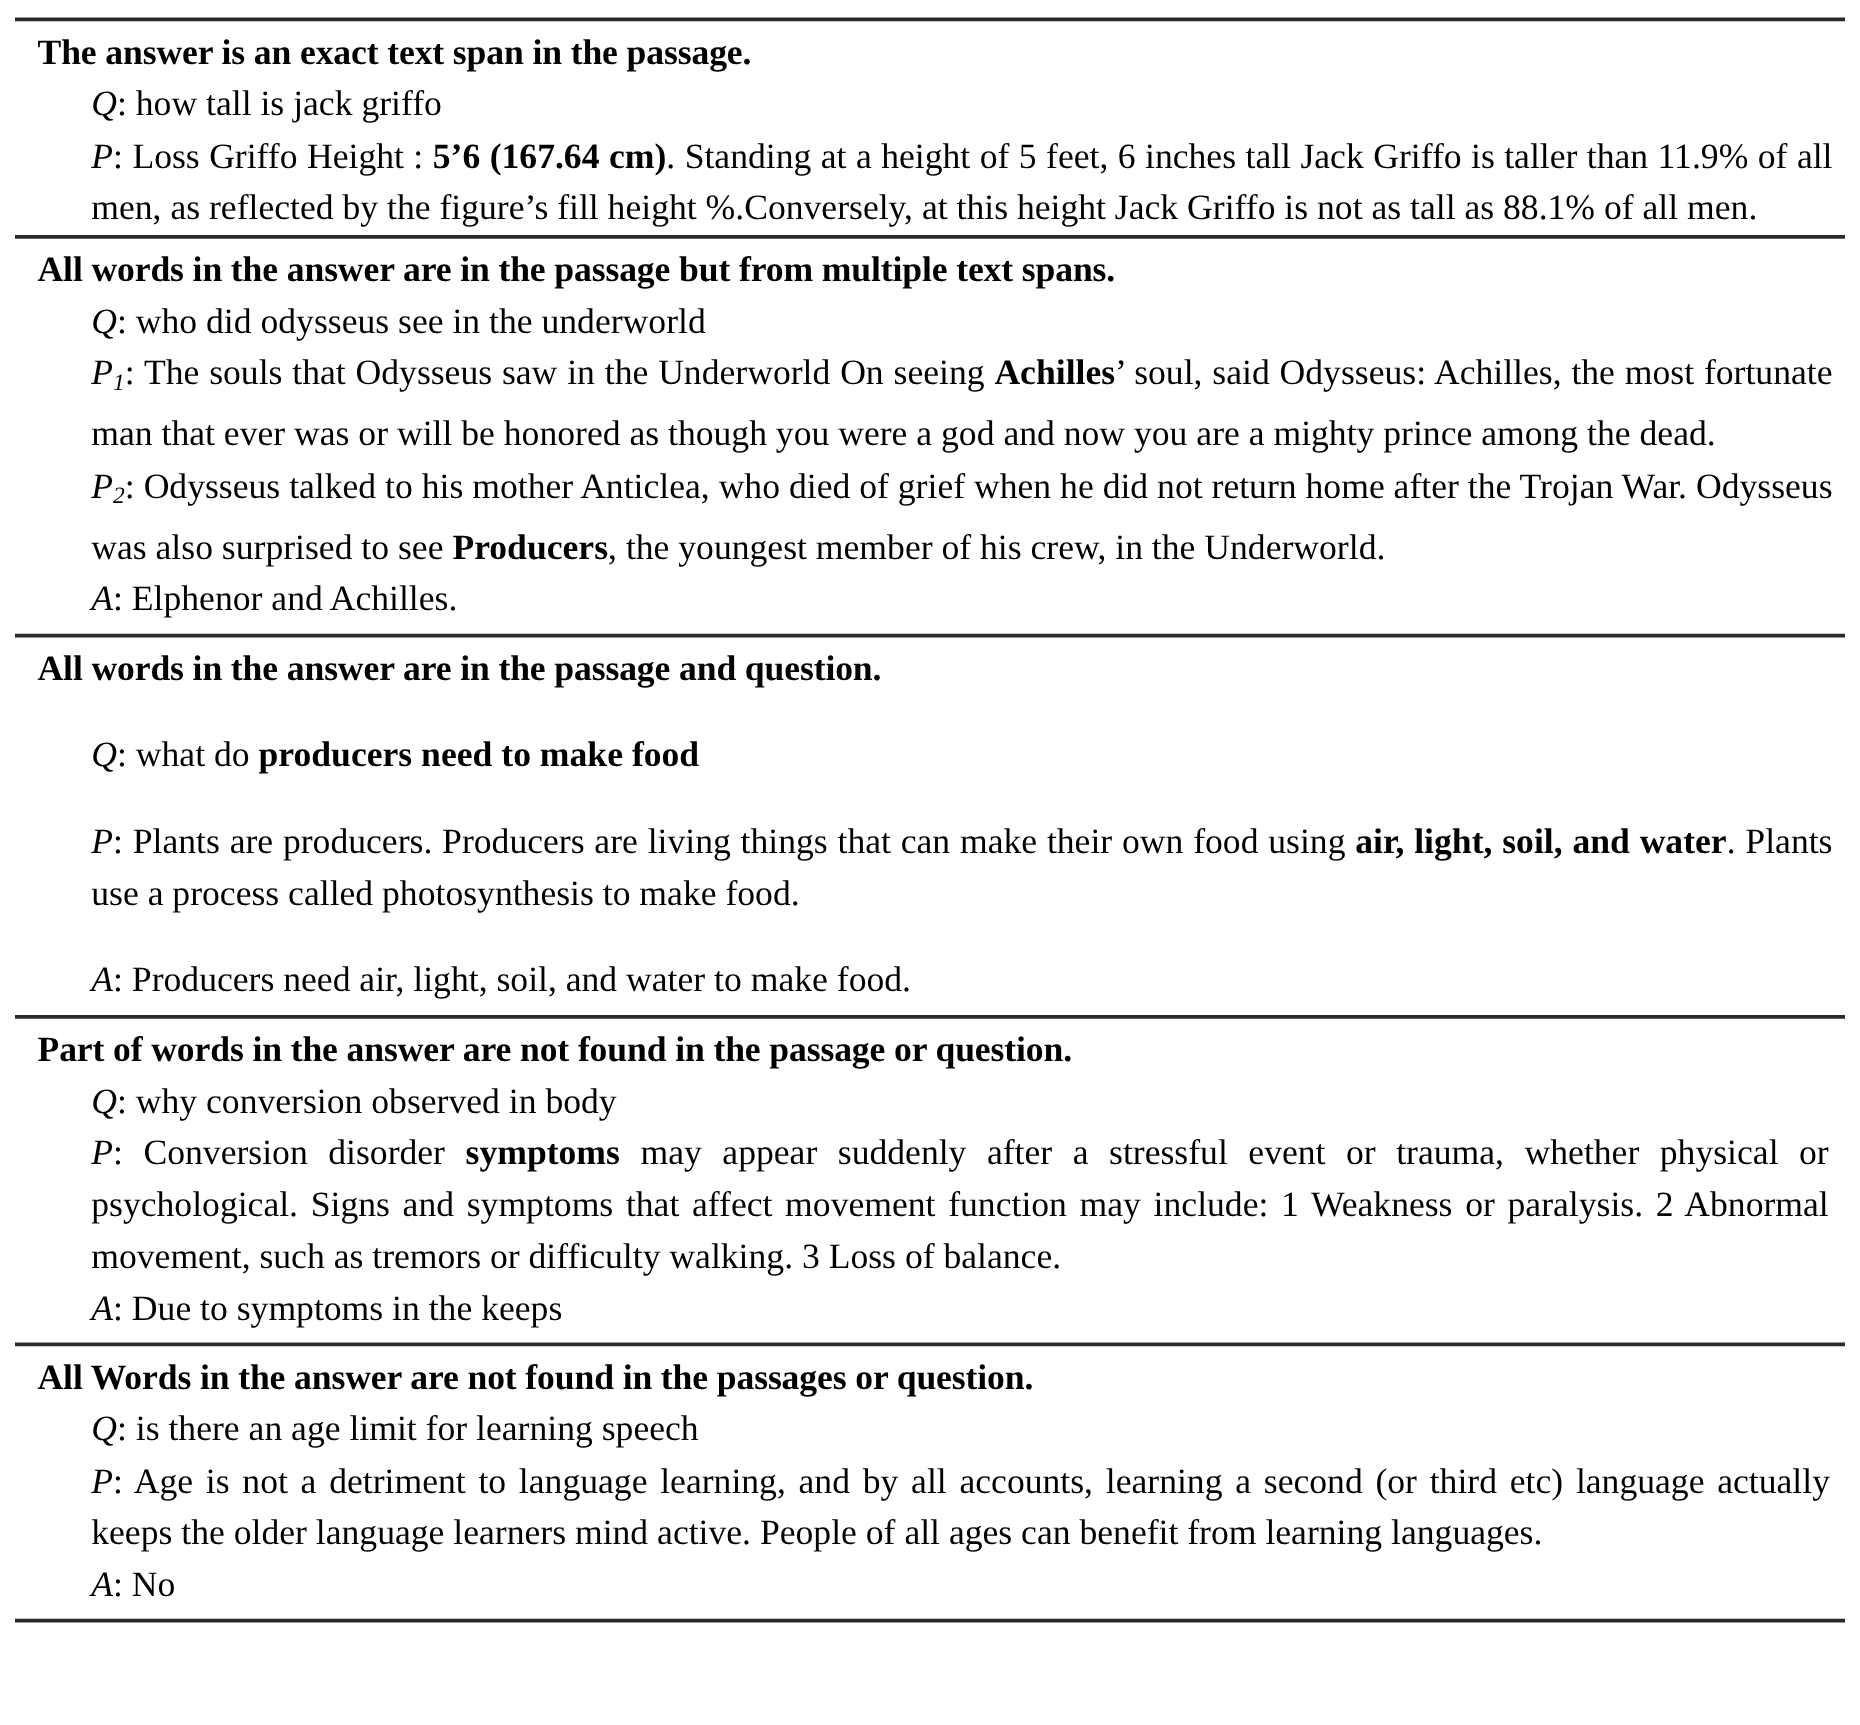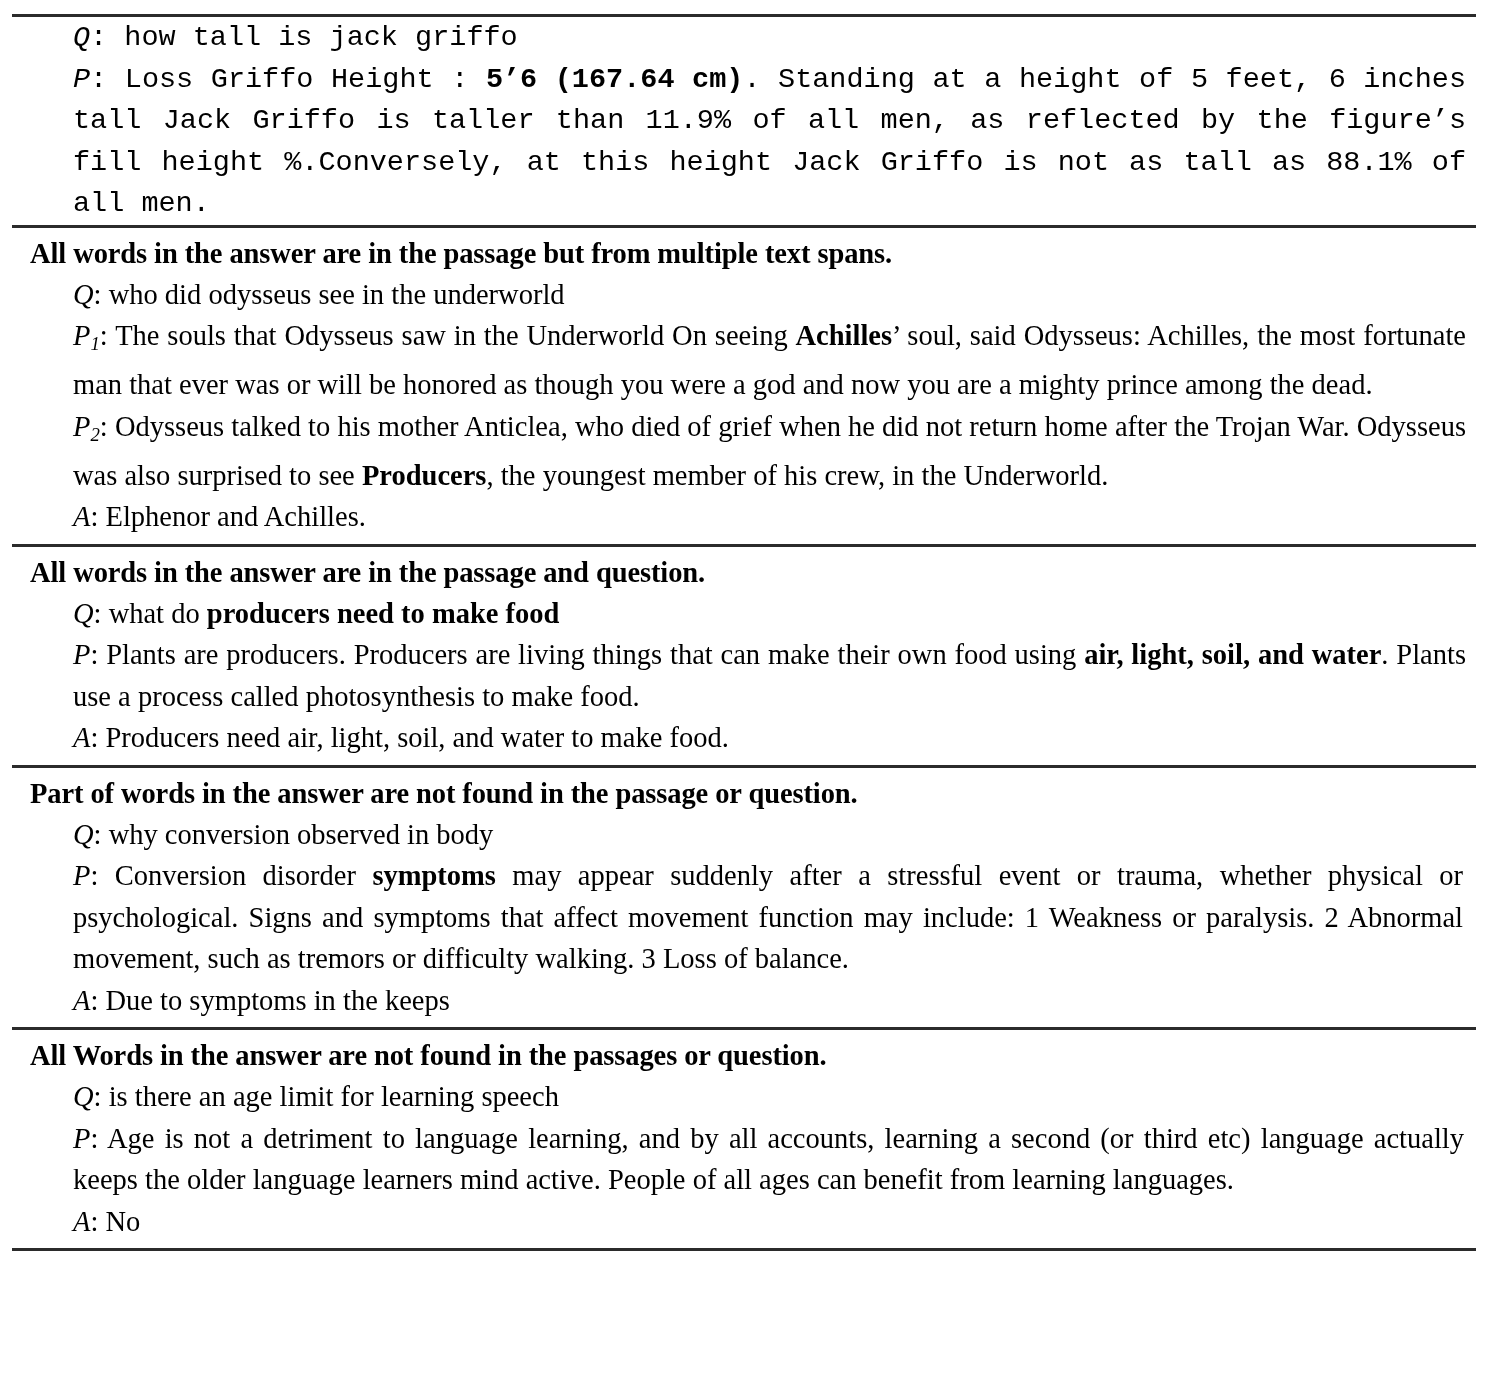--- a/index.html
+++ b/index.html
@@ -63,34 +63,35 @@
   }
   .lbl sub {
     font-style: italic;
     font-size: 0.66em;
     vertical-align: -0.25em;
   }
 
   b { font-weight: bold; }
 
   
-  .w-sec1 { max-width: 1393px; font-family: Liberation Mono, monospace; }
+  .w-sec1 { max-width: 1393px; }
   .w-sec2 { max-width: 1393px; }
-  .w-sec3 { max-width: 1397px; }
+  .w-sec3 { max-width: 1397px; margin-top: 28px; }
   .w-sec4 { max-width: 1390px; }
   .w-sec5 { max-width: 1391px; }
 </style>
 </head>
 <body>
 
 <div id="table-wrap">
 
   <div class="rule"></div>
 
   <div class="section">
+    <div class="sec-head">The answer is an exact text span in the passage.</div>
     <div class="qpa w-sec1">
       <span class="lbl">Q</span><span>: </span><span>how tall is jack griffo</span>
     </div>
     <div class="qpa w-sec1">
       <span class="lbl">P</span><span>: </span><span>Loss Griffo Height : </span><b>5’6 (167.64 cm)</b><span>. Standing at a height of 5 feet, 6 inches tall Jack Griffo is taller than 11.9% of all men, as reflected by the figure’s fill height %.Conversely, at this height Jack Griffo is not as tall as 88.1% of all men.</span>
     </div>
   </div>
 
   <div class="rule"></div>
 

